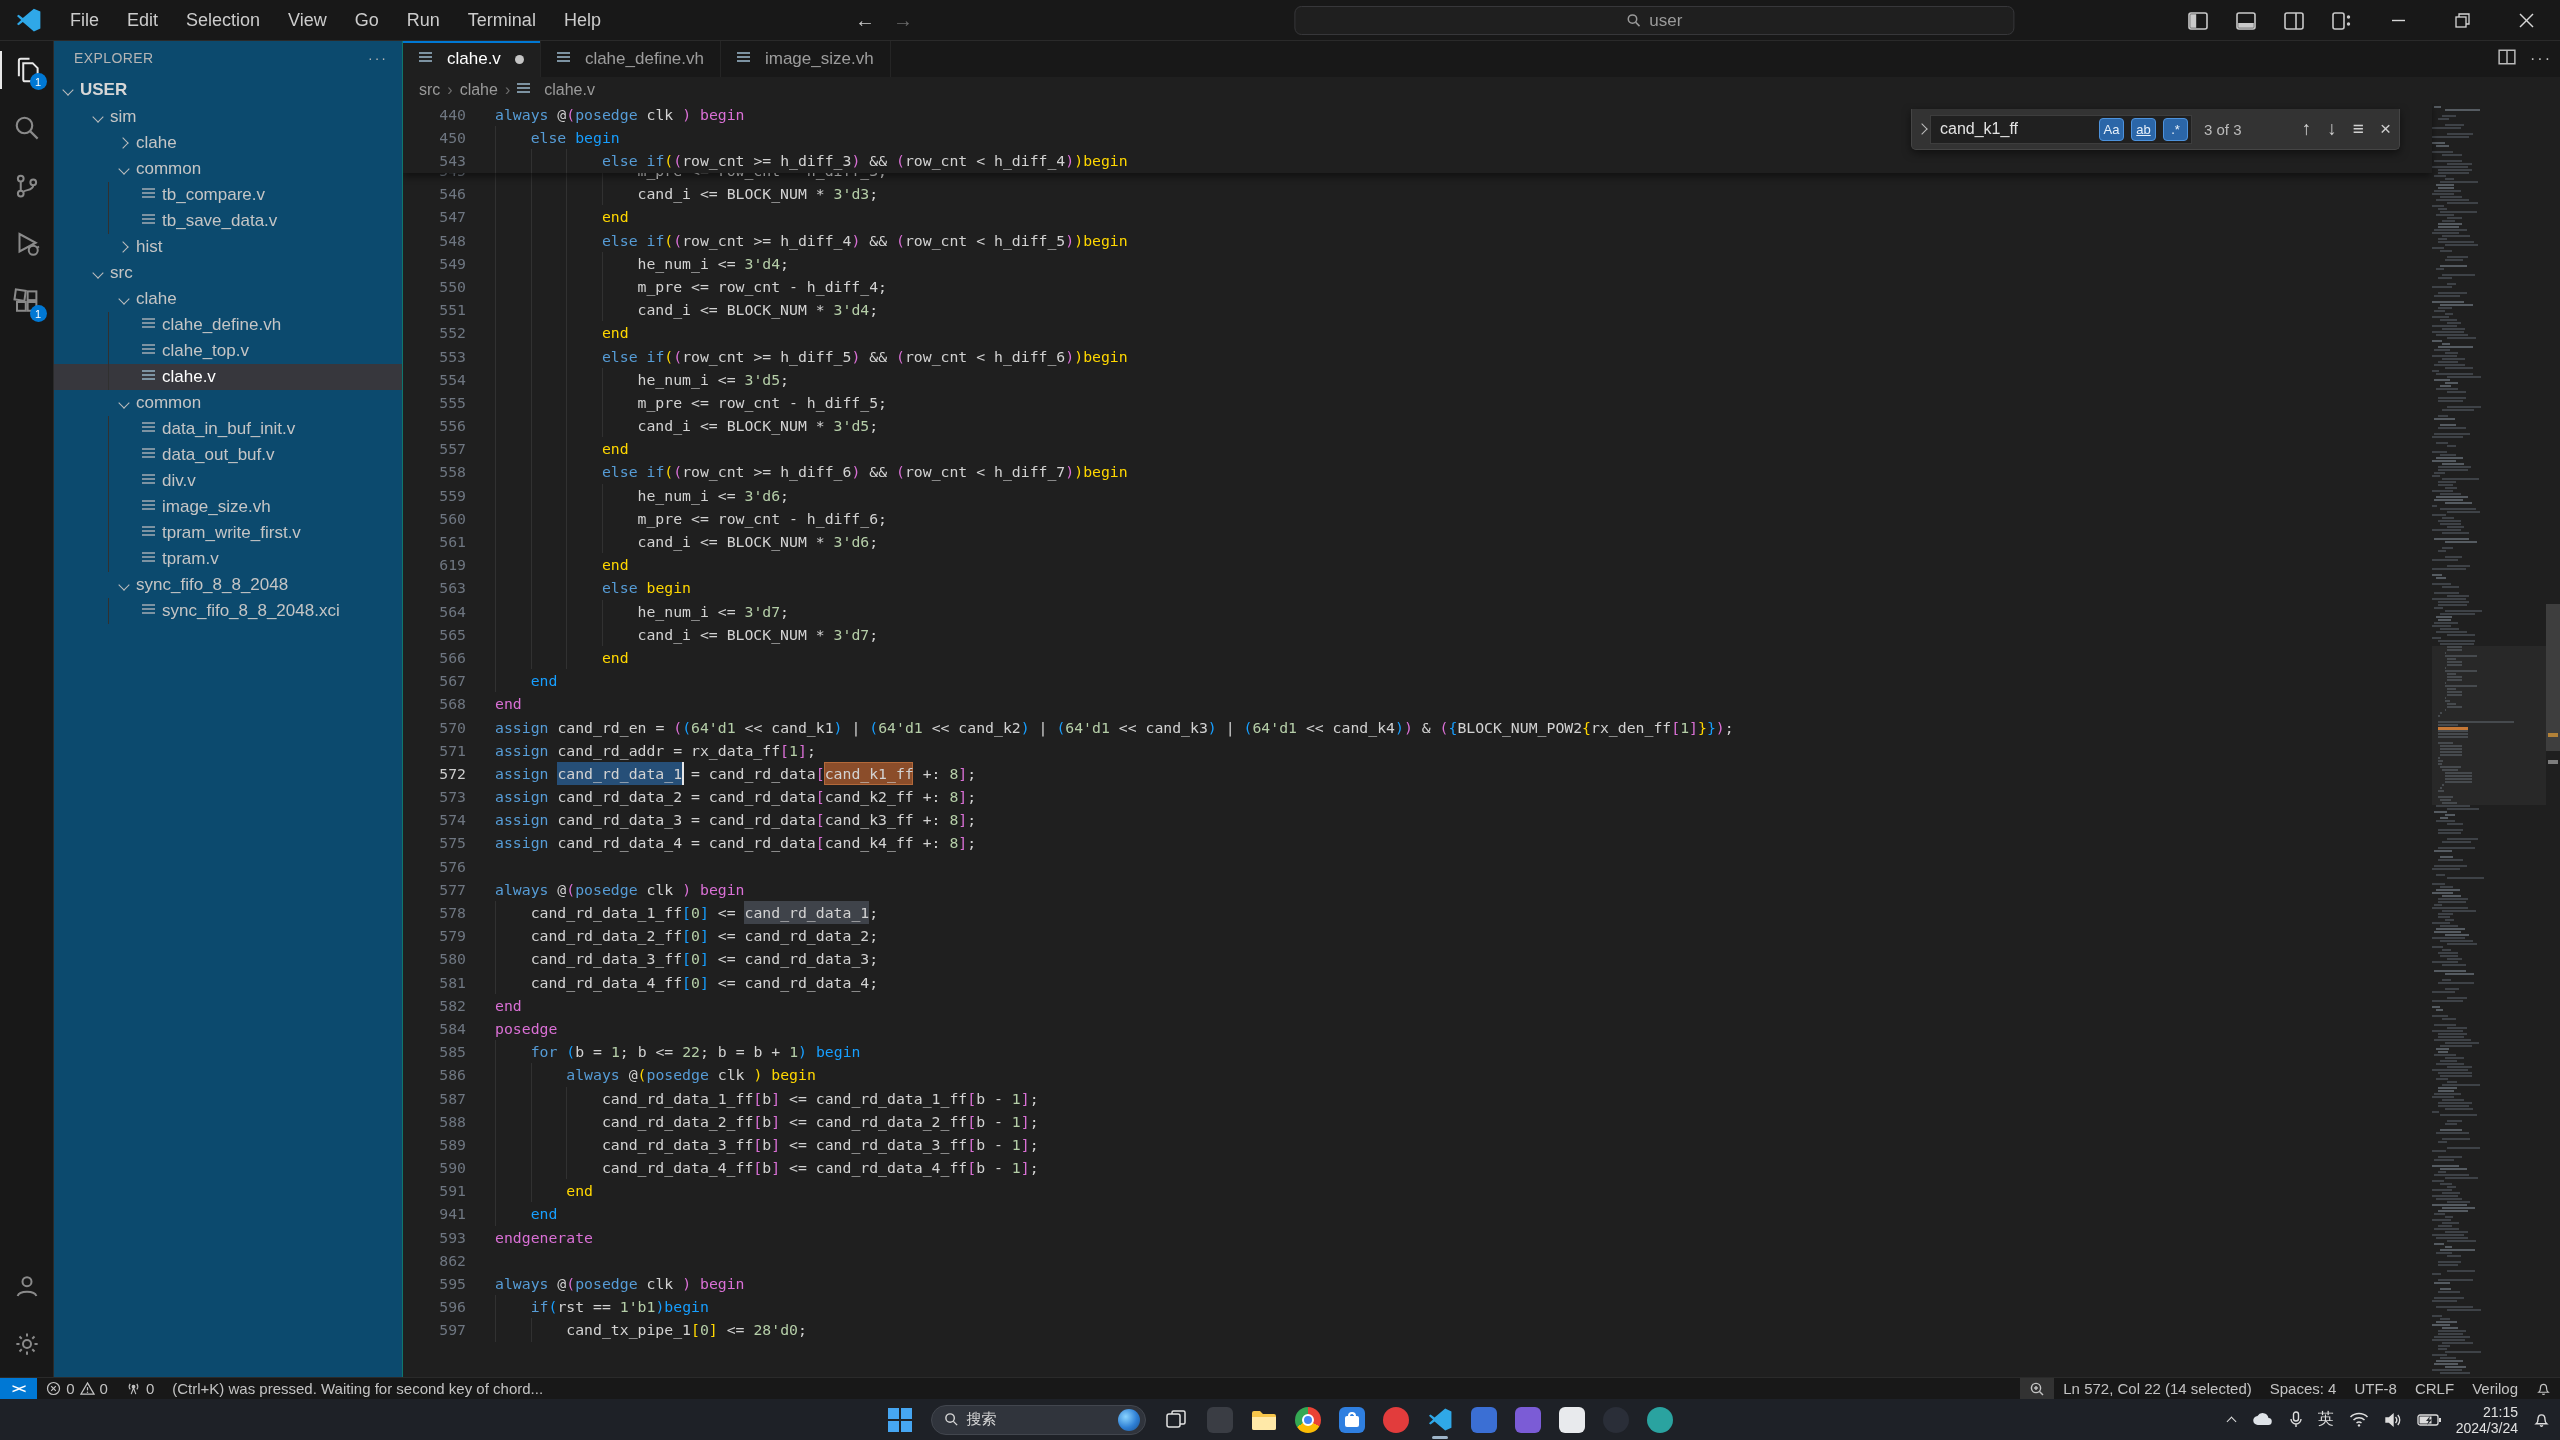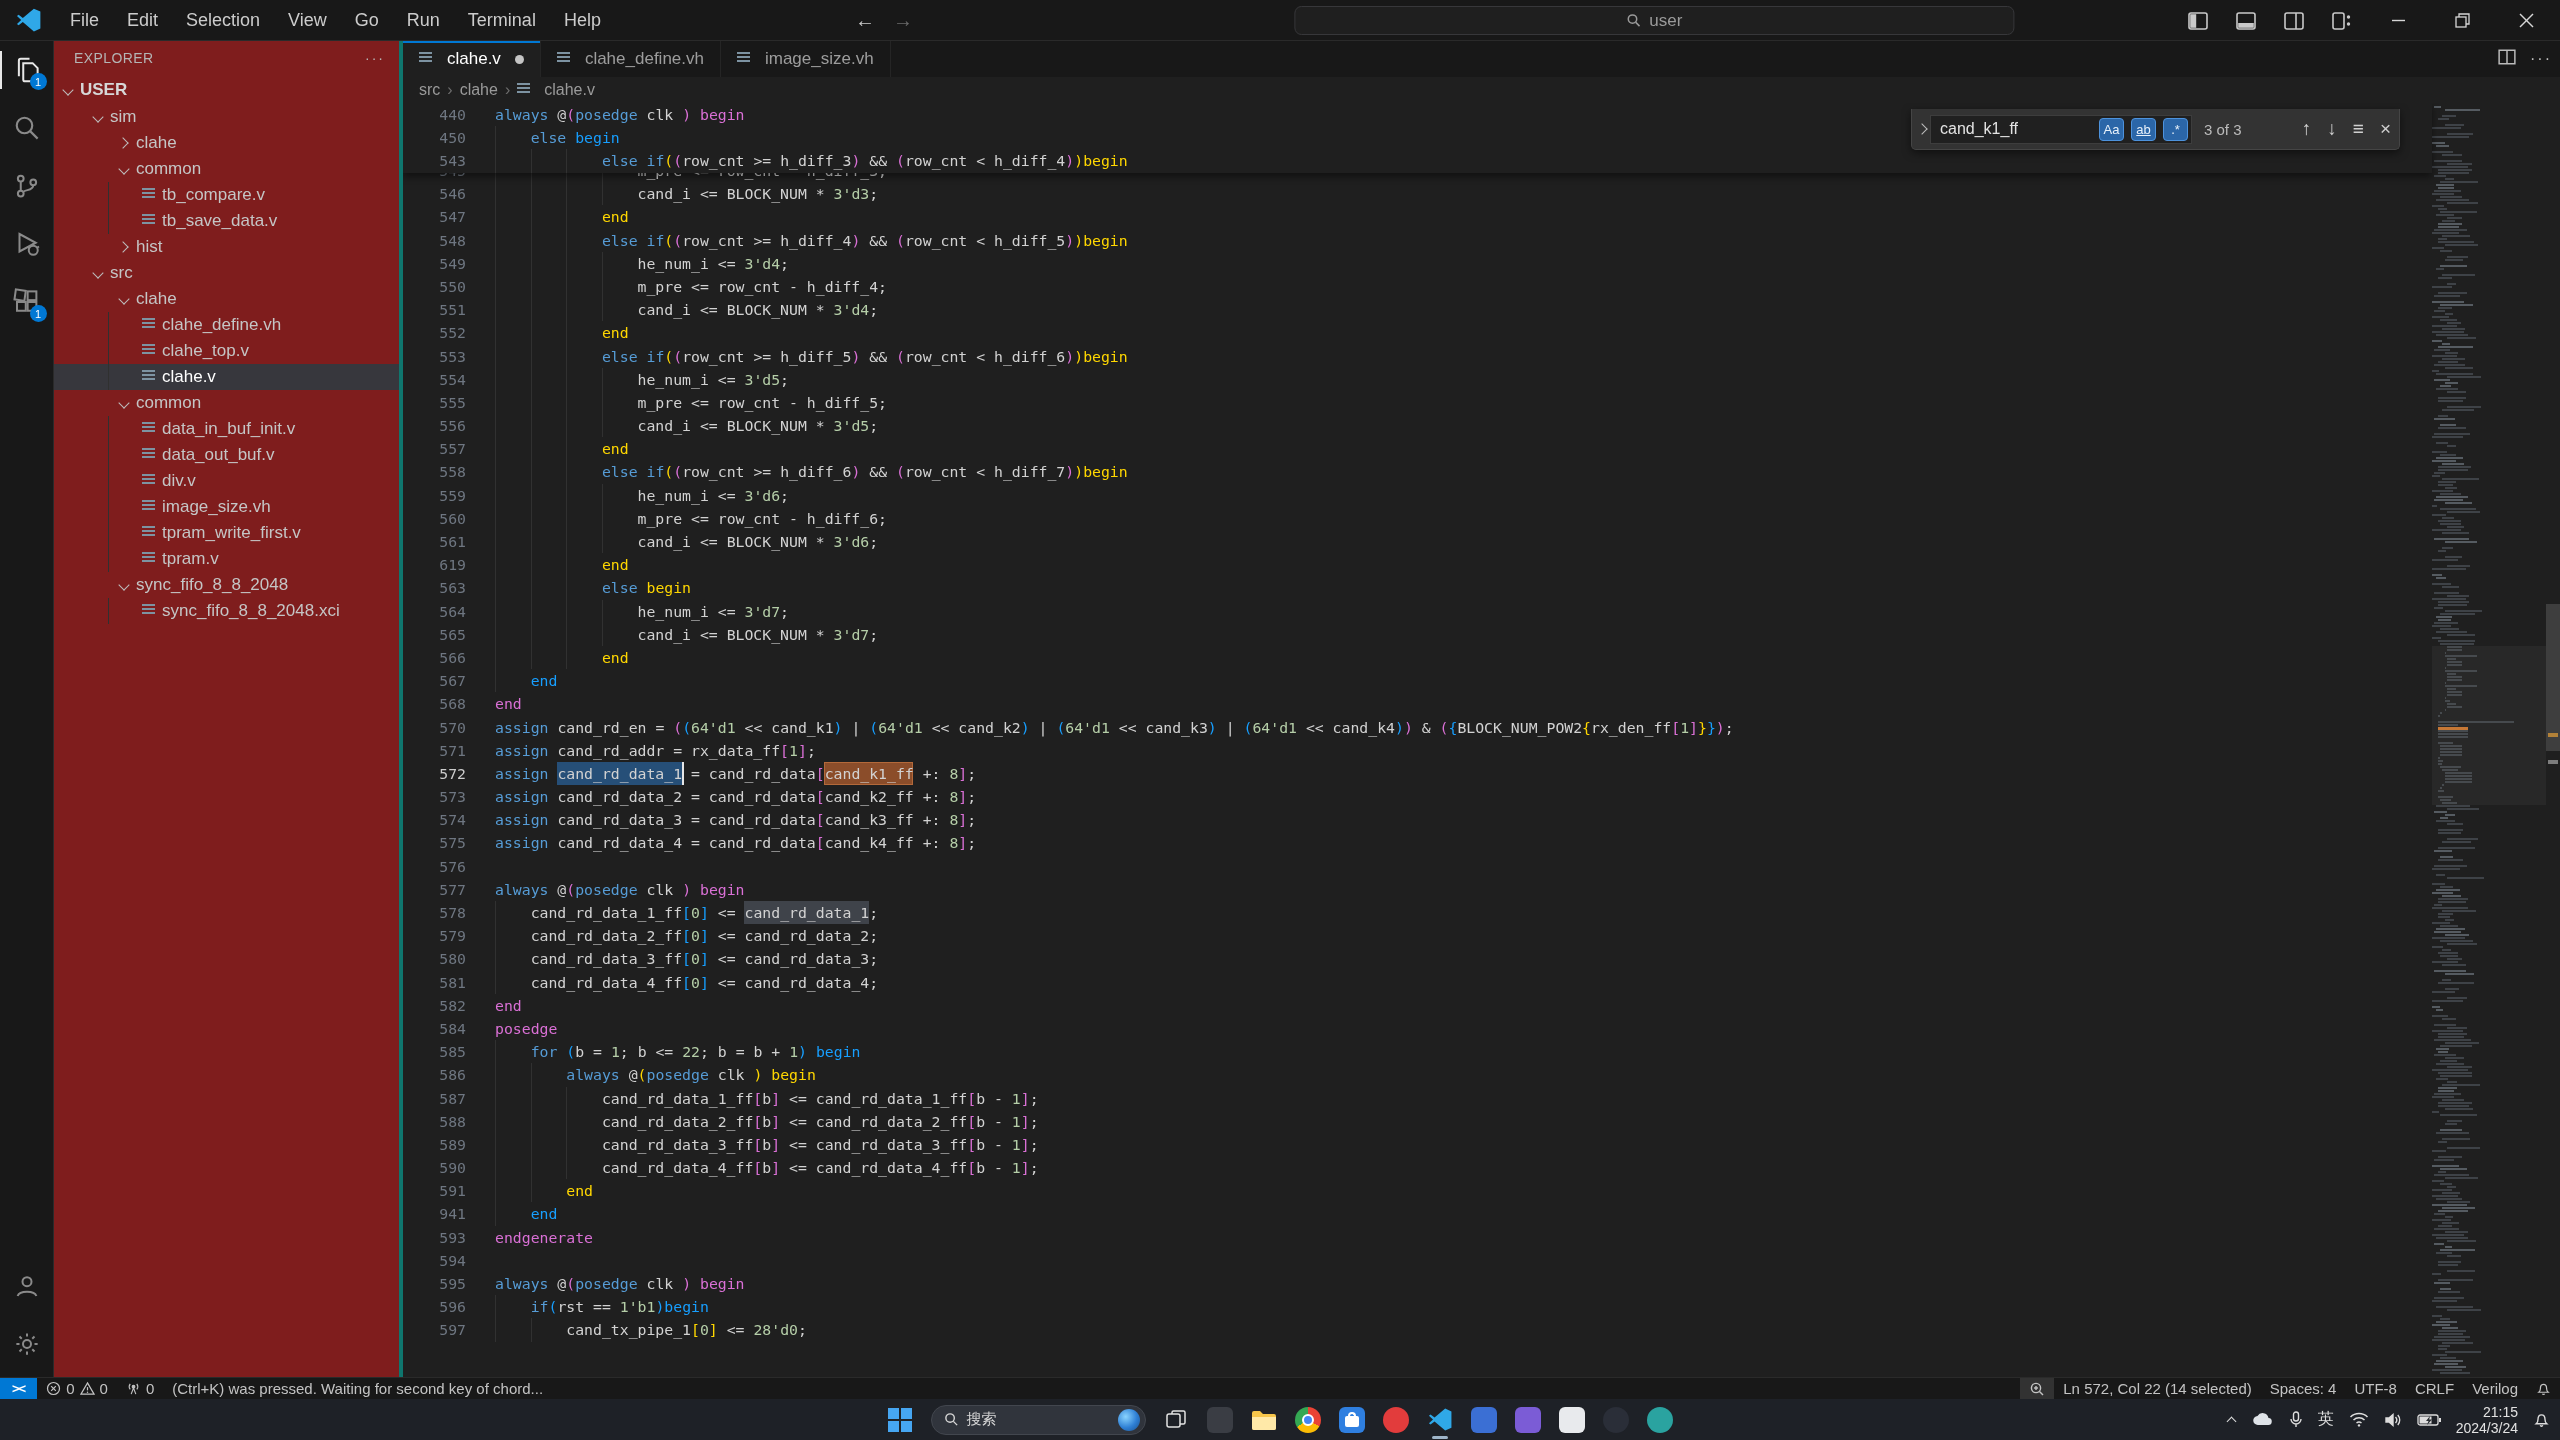--- a/index.html
+++ b/index.html
@@ -30,21 +30,21 @@
   .act-item{width:54px;height:58px;display:flex;align-items:center;justify-content:center;
             color:#8a8a8a;position:relative;}
   .act-item.active{color:#e7e7e7;}
   .act-item.active:before{content:"";position:absolute;left:0;top:10px;bottom:10px;width:2px;background:#e7e7e7;}
   .act-badge{position:absolute;right:7px;bottom:9px;min-width:17px;height:17px;border-radius:9px;
              background:#0078d4;color:#fff;font-size:11px;display:flex;align-items:center;
              justify-content:center;padding:0 3px;}
   #act-bottom{position:absolute;bottom:4px;left:0;width:54px;display:flex;flex-direction:column;align-items:center;}
 
   
-  #sidebar{width:349px;background:#7f1d1d;border-right:4px solid #0f766e;position:relative;
+  #sidebar{width:349px;background:#0c4a6e;border-right:1px solid #0f766e;position:relative;
            font-size:17px;overflow:hidden;}
   #sb-header{height:34px;display:flex;align-items:center;justify-content:space-between;
              padding:0 14px 0 20px;color:#b5b5b5;font-size:14px;letter-spacing:.4px;}
   .sec-row{height:29px;display:flex;align-items:center;font-weight:bold;color:#d7d7d7;padding-left:6px;gap:4px;}
   .tree{position:relative;}
   .tree-row{height:26px;display:flex;align-items:center;position:relative;color:#c5c5c5;white-space:nowrap;}
   .tree-row.selected{background:#37373d;color:#ffffff;}
   .chev{width:16px;height:16px;position:relative;flex:none;}
   .chev:before{content:"";position:absolute;left:4px;top:4px;width:7px;height:7px;
                border-right:1.6px solid #bdbdbd;border-bottom:1.6px solid #bdbdbd;transform:rotate(45deg);}
@@ -451,21 +451,21 @@
             <div class="line"><span class="ln">584</span><div class="code"><span class="tokens"><span style="color:#da70d6">posedge</span></span></div></div>
             <div class="line"><span class="ln">585</span><div class="code"><span class="iguide" style="left: 0px;"></span><span class="tokens"><span style="color:#d2d2d2">    </span><span style="color:#569cd6">for</span><span style="color:#d2d2d2"> </span><span style="color:#179fff">(</span><span style="color:#d2d2d2">b</span><span style="color:#d2d2d2"> = </span><span style="color:#b5cea8">1</span><span style="color:#d2d2d2">; </span><span style="color:#d2d2d2">b</span><span style="color:#d2d2d2"> &lt;= </span><span style="color:#b5cea8">22</span><span style="color:#d2d2d2">; </span><span style="color:#d2d2d2">b</span><span style="color:#d2d2d2"> = </span><span style="color:#d2d2d2">b</span><span style="color:#d2d2d2"> + </span><span style="color:#b5cea8">1</span><span style="color:#179fff">)</span><span style="color:#d2d2d2"> </span><span style="color:#179fff">begin</span></span></div></div>
             <div class="line"><span class="ln">586</span><div class="code"><span class="iguide" style="left: 0px;"></span><span class="iguide" style="left: 35.6px;"></span><span class="tokens"><span style="color:#d2d2d2">        </span><span style="color:#569cd6">always</span><span style="color:#d2d2d2"> @</span><span style="color:#ffd700">(</span><span style="color:#569cd6">posedge</span><span style="color:#d2d2d2"> </span><span style="color:#d2d2d2">clk</span><span style="color:#d2d2d2"> </span><span style="color:#ffd700">)</span><span style="color:#d2d2d2"> </span><span style="color:#ffd700">begin</span></span></div></div>
             <div class="line"><span class="ln">587</span><div class="code"><span class="iguide" style="left: 0px;"></span><span class="iguide" style="left: 35.6px;"></span><span class="iguide" style="left: 71.2px;"></span><span class="tokens"><span style="color:#d2d2d2">            </span><span style="color:#d2d2d2">cand_rd_data_1_ff</span><span style="color:#da70d6">[</span><span style="color:#d2d2d2">b</span><span style="color:#da70d6">]</span><span style="color:#d2d2d2"> &lt;= </span><span style="color:#d2d2d2">cand_rd_data_1_ff</span><span style="color:#da70d6">[</span><span style="color:#d2d2d2">b</span><span style="color:#d2d2d2"> - </span><span style="color:#b5cea8">1</span><span style="color:#da70d6">]</span><span style="color:#d2d2d2">;</span></span></div></div>
             <div class="line"><span class="ln">588</span><div class="code"><span class="iguide" style="left: 0px;"></span><span class="iguide" style="left: 35.6px;"></span><span class="iguide" style="left: 71.2px;"></span><span class="tokens"><span style="color:#d2d2d2">            </span><span style="color:#d2d2d2">cand_rd_data_2_ff</span><span style="color:#da70d6">[</span><span style="color:#d2d2d2">b</span><span style="color:#da70d6">]</span><span style="color:#d2d2d2"> &lt;= </span><span style="color:#d2d2d2">cand_rd_data_2_ff</span><span style="color:#da70d6">[</span><span style="color:#d2d2d2">b</span><span style="color:#d2d2d2"> - </span><span style="color:#b5cea8">1</span><span style="color:#da70d6">]</span><span style="color:#d2d2d2">;</span></span></div></div>
             <div class="line"><span class="ln">589</span><div class="code"><span class="iguide" style="left: 0px;"></span><span class="iguide" style="left: 35.6px;"></span><span class="iguide" style="left: 71.2px;"></span><span class="tokens"><span style="color:#d2d2d2">            </span><span style="color:#d2d2d2">cand_rd_data_3_ff</span><span style="color:#da70d6">[</span><span style="color:#d2d2d2">b</span><span style="color:#da70d6">]</span><span style="color:#d2d2d2"> &lt;= </span><span style="color:#d2d2d2">cand_rd_data_3_ff</span><span style="color:#da70d6">[</span><span style="color:#d2d2d2">b</span><span style="color:#d2d2d2"> - </span><span style="color:#b5cea8">1</span><span style="color:#da70d6">]</span><span style="color:#d2d2d2">;</span></span></div></div>
             <div class="line"><span class="ln">590</span><div class="code"><span class="iguide" style="left: 0px;"></span><span class="iguide" style="left: 35.6px;"></span><span class="iguide" style="left: 71.2px;"></span><span class="tokens"><span style="color:#d2d2d2">            </span><span style="color:#d2d2d2">cand_rd_data_4_ff</span><span style="color:#da70d6">[</span><span style="color:#d2d2d2">b</span><span style="color:#da70d6">]</span><span style="color:#d2d2d2"> &lt;= </span><span style="color:#d2d2d2">cand_rd_data_4_ff</span><span style="color:#da70d6">[</span><span style="color:#d2d2d2">b</span><span style="color:#d2d2d2"> - </span><span style="color:#b5cea8">1</span><span style="color:#da70d6">]</span><span style="color:#d2d2d2">;</span></span></div></div>
             <div class="line"><span class="ln">591</span><div class="code"><span class="iguide" style="left: 0px;"></span><span class="iguide" style="left: 35.6px;"></span><span class="tokens"><span style="color:#d2d2d2">        </span><span style="color:#ffd700">end</span></span></div></div>
             <div class="line"><span class="ln">941</span><div class="code"><span class="iguide" style="left: 0px;"></span><span class="tokens"><span style="color:#d2d2d2">    </span><span style="color:#179fff">end</span></span></div></div>
             <div class="line"><span class="ln">593</span><div class="code"><span class="tokens"><span style="color:#da70d6">endgenerate</span></span></div></div>
-            <div class="line"><span class="ln">594</span><div class="code"><span class="tokens"></span></div></div>
+            <div class="line"><span class="ln">862</span><div class="code"><span class="tokens"></span></div></div>
             <div class="line"><span class="ln">595</span><div class="code"><span class="tokens"><span style="color:#569cd6">always</span><span style="color:#d2d2d2"> @</span><span style="color:#da70d6">(</span><span style="color:#569cd6">posedge</span><span style="color:#d2d2d2"> </span><span style="color:#d2d2d2">clk</span><span style="color:#d2d2d2"> </span><span style="color:#da70d6">)</span><span style="color:#d2d2d2"> </span><span style="color:#da70d6">begin</span></span></div></div>
             <div class="line"><span class="ln">596</span><div class="code"><span class="iguide" style="left: 0px;"></span><span class="tokens"><span style="color:#d2d2d2">    </span><span style="color:#569cd6">if</span><span style="color:#179fff">(</span><span style="color:#d2d2d2">rst</span><span style="color:#d2d2d2"> == </span><span style="color:#b5cea8">1'b1</span><span style="color:#179fff">)</span><span style="color:#179fff">begin</span></span></div></div>
             <div class="line"><span class="ln">597</span><div class="code"><span class="iguide" style="left: 0px;"></span><span class="iguide" style="left: 35.6px;"></span><span class="tokens"><span style="color:#d2d2d2">        </span><span style="color:#d2d2d2">cand_tx_pipe_1</span><span style="color:#ffd700">[</span><span style="color:#b5cea8">0</span><span style="color:#ffd700">]</span><span style="color:#d2d2d2"> &lt;= </span><span style="color:#b5cea8">28'd0</span><span style="color:#d2d2d2">;</span></span></div></div>
           </div>
         <div id="sticky">
             <div class="line"><span class="ln">440</span><div class="code"><span class="tokens"><span style="color:#569cd6">always</span><span style="color:#d2d2d2"> @</span><span style="color:#da70d6">(</span><span style="color:#569cd6">posedge</span><span style="color:#d2d2d2"> </span><span style="color:#d2d2d2">clk</span><span style="color:#d2d2d2"> </span><span style="color:#da70d6">)</span><span style="color:#d2d2d2"> </span><span style="color:#da70d6">begin</span></span></div></div>
             <div class="line"><span class="ln">450</span><div class="code"><span class="iguide" style="left: 0px;"></span><span class="tokens"><span style="color:#d2d2d2">    </span><span style="color:#569cd6">else</span><span style="color:#d2d2d2"> </span><span style="color:#179fff">begin</span></span></div></div>
             <div class="line"><span class="ln">543</span><div class="code"><span class="iguide" style="left: 0px;"></span><span class="iguide" style="left: 35.6px;"></span><span class="iguide" style="left: 71.2px;"></span><span class="tokens"><span style="color:#d2d2d2">            </span><span style="color:#569cd6">else</span><span style="color:#d2d2d2"> </span><span style="color:#569cd6">if</span><span style="color:#ffd700">(</span><span style="color:#da70d6">(</span><span style="color:#d2d2d2">row_cnt</span><span style="color:#d2d2d2"> &gt;= </span><span style="color:#d2d2d2">h_diff_3</span><span style="color:#da70d6">)</span><span style="color:#d2d2d2"> &amp;&amp; </span><span style="color:#da70d6">(</span><span style="color:#d2d2d2">row_cnt</span><span style="color:#d2d2d2"> &lt; </span><span style="color:#d2d2d2">h_diff_4</span><span style="color:#da70d6">)</span><span style="color:#ffd700">)</span><span style="color:#ffd700">begin</span></span></div></div>
           </div>
         <div id="minimap">

